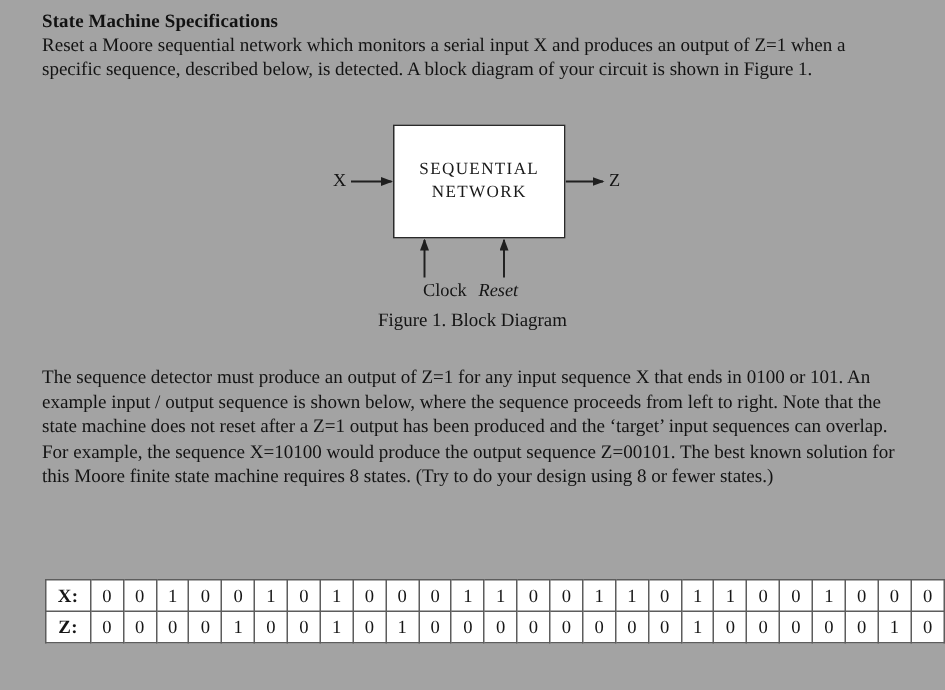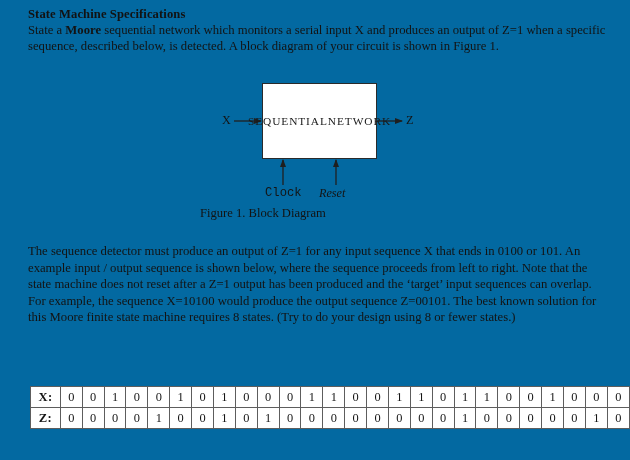--- a/index.html
+++ b/index.html
@@ -13,42 +13,42 @@
     position: relative;
     overflow: hidden;
     font-family: "Liberation Serif", "DejaVu Serif", serif;
     color: #121212;
     -webkit-font-smoothing: none;
   }
 
   .page {
     position: absolute;
     inset: 0;
-    background: #0369a1;
+    background: #a3a3a3;
   }
 
   
   .doc-heading {
     position: absolute;
     left: 28px;
     top: 7px;
     font-size: 12.6px;
     font-weight: bold;
     letter-spacing: 0.1px;
     white-space: nowrap;
   }
 
   .para {
     position: absolute;
     font-size: 12.7px;
     line-height: 16.4px;
     text-align: left;
     color: #131313;
   }
-  .para b { font-weight: bold; }
+  .para b { font-weight: normal; }
 
   #intro-paragraph {
     left: 28px;
     top: 22px;
     width: 578px;
   }
 
   #detector-paragraph {
     left: 28px;
     top: 243px;
@@ -68,46 +68,47 @@
   .block-box {
     position: absolute;
     left: 62px;
     top: 13px;
     width: 115px;
     height: 76px;
     border: 1.6px solid #2a2a2a;
     background: #ffffff;
     box-sizing: border-box;
     display: flex;
-    flex-direction: row;
+    flex-direction: column;
     align-items: center;
     justify-content: center;
   }
   .block-line {
     font-size: 11.4px;
     letter-spacing: 0.9px;
     line-height: 15px;
     color: #1a1a1a;
   }
 
   .lbl {
     position: absolute;
     font-size: 12.2px;
     color: #141414;
   }
   #x-input-label  { left: 22px;  top: 43px; }
   #z-output-label { left: 206px; top: 43px; }
-  #clock-label    { left: 65px;  top: 116px; font-family: Liberation Mono, monospace; }
+  #clock-label    { left: 82px;  top: 116px; }
   #reset-label    { left: 119px; top: 116px; font-style: italic; }
 
   .figure-caption {
     position: absolute;
     left: 0;
     top: 136px;
     width: 230px;
+    text-align: center;
     font-size: 12.6px;
     color: #131313;
   }
 
   .diagram svg {
     position: absolute;
     left: 0; top: 0;
     width: 230px; height: 160px;
     overflow: visible;
   }
@@ -141,21 +142,21 @@
     letter-spacing: 0.3px;
   }
 </style>
 </head>
 <body>
 
 <div class="page">
 
   <div class="doc-heading">State Machine Specifications</div>
 
-  <div class="para" id="intro-paragraph"><span>State a </span><b>Moore</b><span> sequential network which monitors a serial input X and produces an output of Z=1 when a specific sequence, described below, is detected.  A block diagram of your circuit is shown in Figure 1.</span></div>
+  <div class="para" id="intro-paragraph"><span>Reset a </span><b>Moore</b><span> sequential network which monitors a serial input X and produces an output of Z=1 when a specific sequence, described below, is detected.  A block diagram of your circuit is shown in Figure 1.</span></div>
 
   <div class="diagram">
 
     <svg viewBox="0 0 230 160">
       <defs>
         <marker id="arrowR" markerWidth="8" markerHeight="8" refX="7" refY="3" orient="auto" markerUnits="userSpaceOnUse">
           <path d="M0,0 L8,3 L0,6 z" fill="#1f1f1f"></path>
         </marker>
         <marker id="arrowU" markerWidth="8" markerHeight="8" refX="7" refY="3" orient="auto" markerUnits="userSpaceOnUse">
           <path d="M0,0 L8,3 L0,6 z" fill="#1f1f1f"></path>

